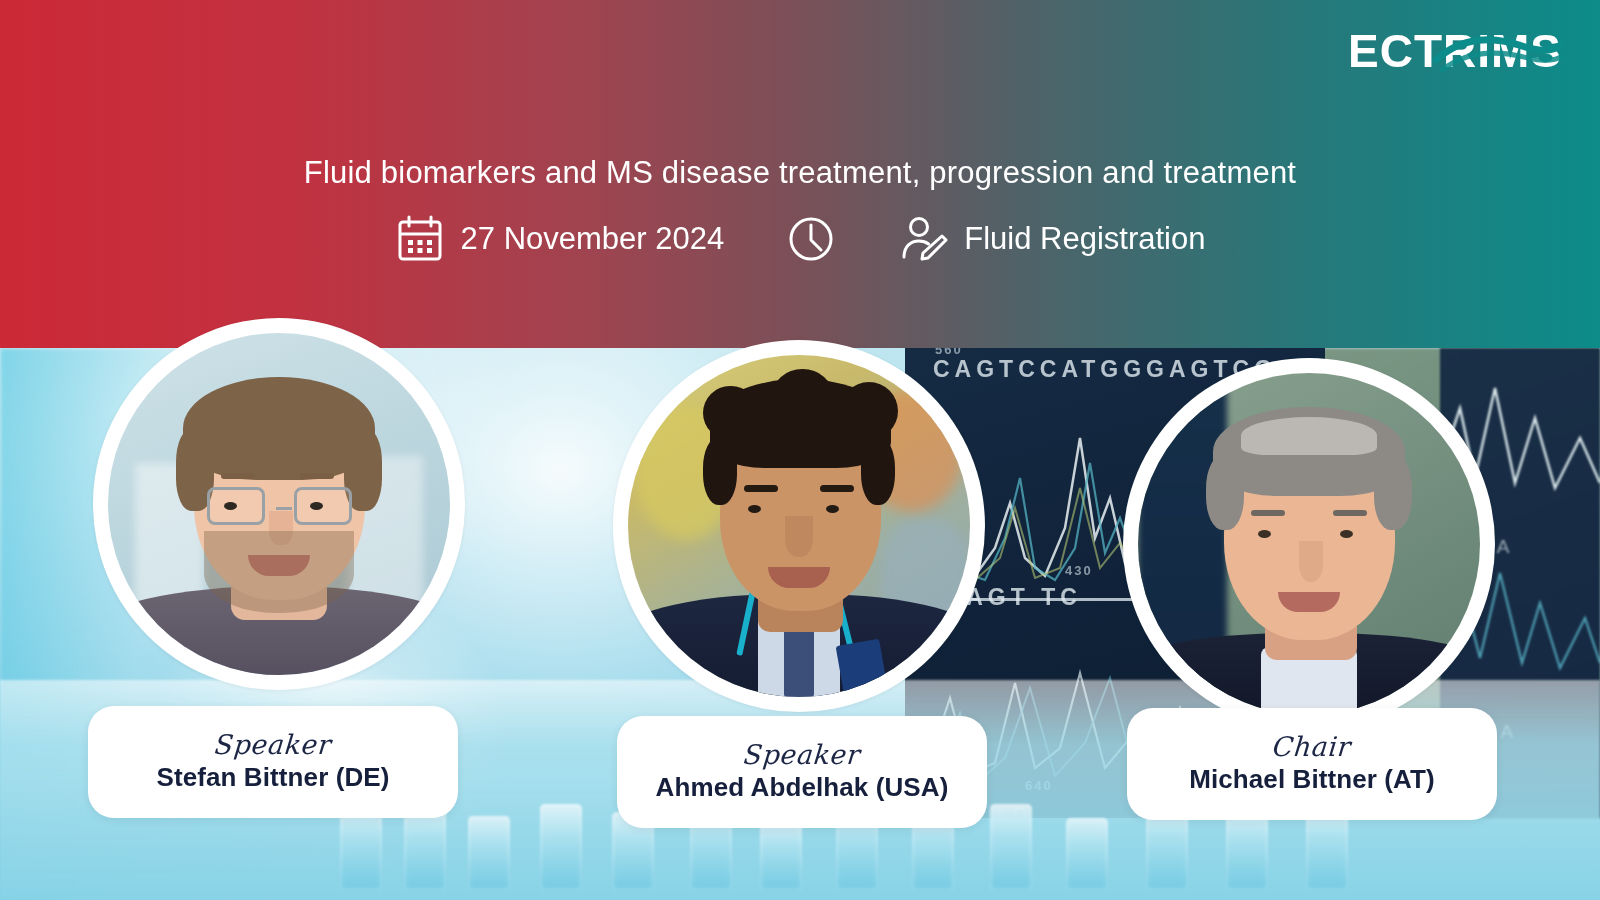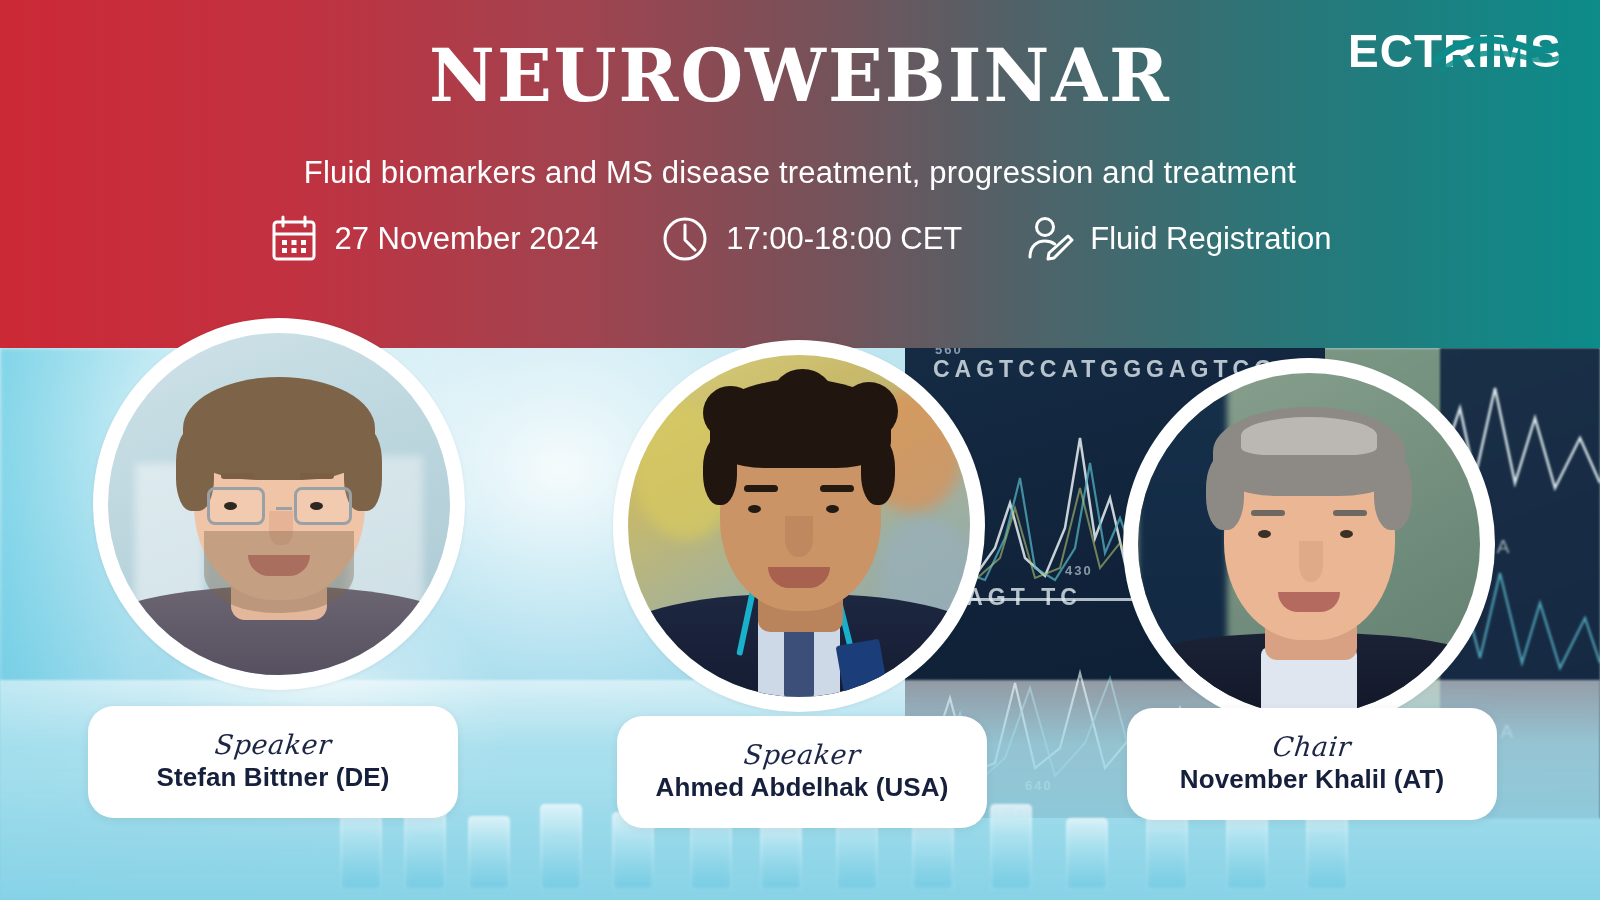--- a/index.html
+++ b/index.html
@@ -325,21 +325,20 @@
   <div class="header">
 
     <div class="logo">
       <div class="logo-word">ECTRIMS</div>
       <svg class="logo-swoosh" viewBox="0 0 132 44">
         <path d="M4,30 C30,6 62,6 90,16 C108,22 120,22 130,14" fill="none" stroke="#0c8c8a" stroke-width="7" stroke-linecap="round"></path>
         <path d="M10,40 C36,20 66,20 96,28 C112,32 124,31 132,25" fill="none" stroke="#0c8c8a" stroke-width="5" stroke-linecap="round" opacity=".85"></path>
       </svg>
     </div>
 
-    <div class="title">NEUROWEBINAR</div>
     <div class="subtitle">Fluid biomarkers and MS disease treatment, progression and treatment</div>
 
     <div class="info-row">
 
       <div class="info-item">
         <span class="info-icon">
           <svg viewBox="0 0 50 50" width="50" height="50" fill="none" stroke="#ffffff" stroke-width="3">
             <rect x="5" y="8" width="40" height="37" rx="3"></rect>
             <line x1="5" y1="20" x2="45" y2="20"></line>
             <line x1="14" y1="3" x2="14" y2="12" stroke-linecap="round"></line>
@@ -357,21 +356,20 @@
         <span class="info-text">27 November 2024</span>
       </div>
 
       <div class="info-item">
         <span class="info-icon">
           <svg viewBox="0 0 50 50" width="50" height="50" fill="none" stroke="#ffffff" stroke-width="3">
             <circle cx="25" cy="25" r="20"></circle>
             <path d="M25 11 L25 26 L35 36" stroke-linecap="round" stroke-linejoin="round"></path>
           </svg>
         </span>
-        <span class="info-text">17:00-18:00 CET</span>
       </div>
 
       <div class="info-item">
         <span class="info-icon">
           <svg viewBox="0 0 50 50" width="50" height="50" fill="none" stroke="#ffffff" stroke-width="3">
             <circle cx="21" cy="13" r="8.5"></circle>
             <path d="M6 43 C6 32 13 27 21 27 C25 27 28 28 30.5 30" stroke-linecap="round"></path>
             <path d="M44 22 L48 26 L30 44 L24 45 L25 39 Z" stroke-linejoin="round" stroke-linecap="round"></path>
           </svg>
         </span>
@@ -490,16 +488,16 @@
     <span class="person-name">Stefan Bittner (DE)</span>
   </div>
 
   <div class="namecard nc2">
     <span class="role">Speaker</span>
     <span class="person-name">Ahmed Abdelhak (USA)</span>
   </div>
 
   <div class="namecard nc3">
     <span class="role">Chair</span>
-    <span class="person-name">November Khalil (AT)</span>
+    <span class="person-name">Michael Bittner (AT)</span>
   </div>
 
 </div>
 
 </body></html>

